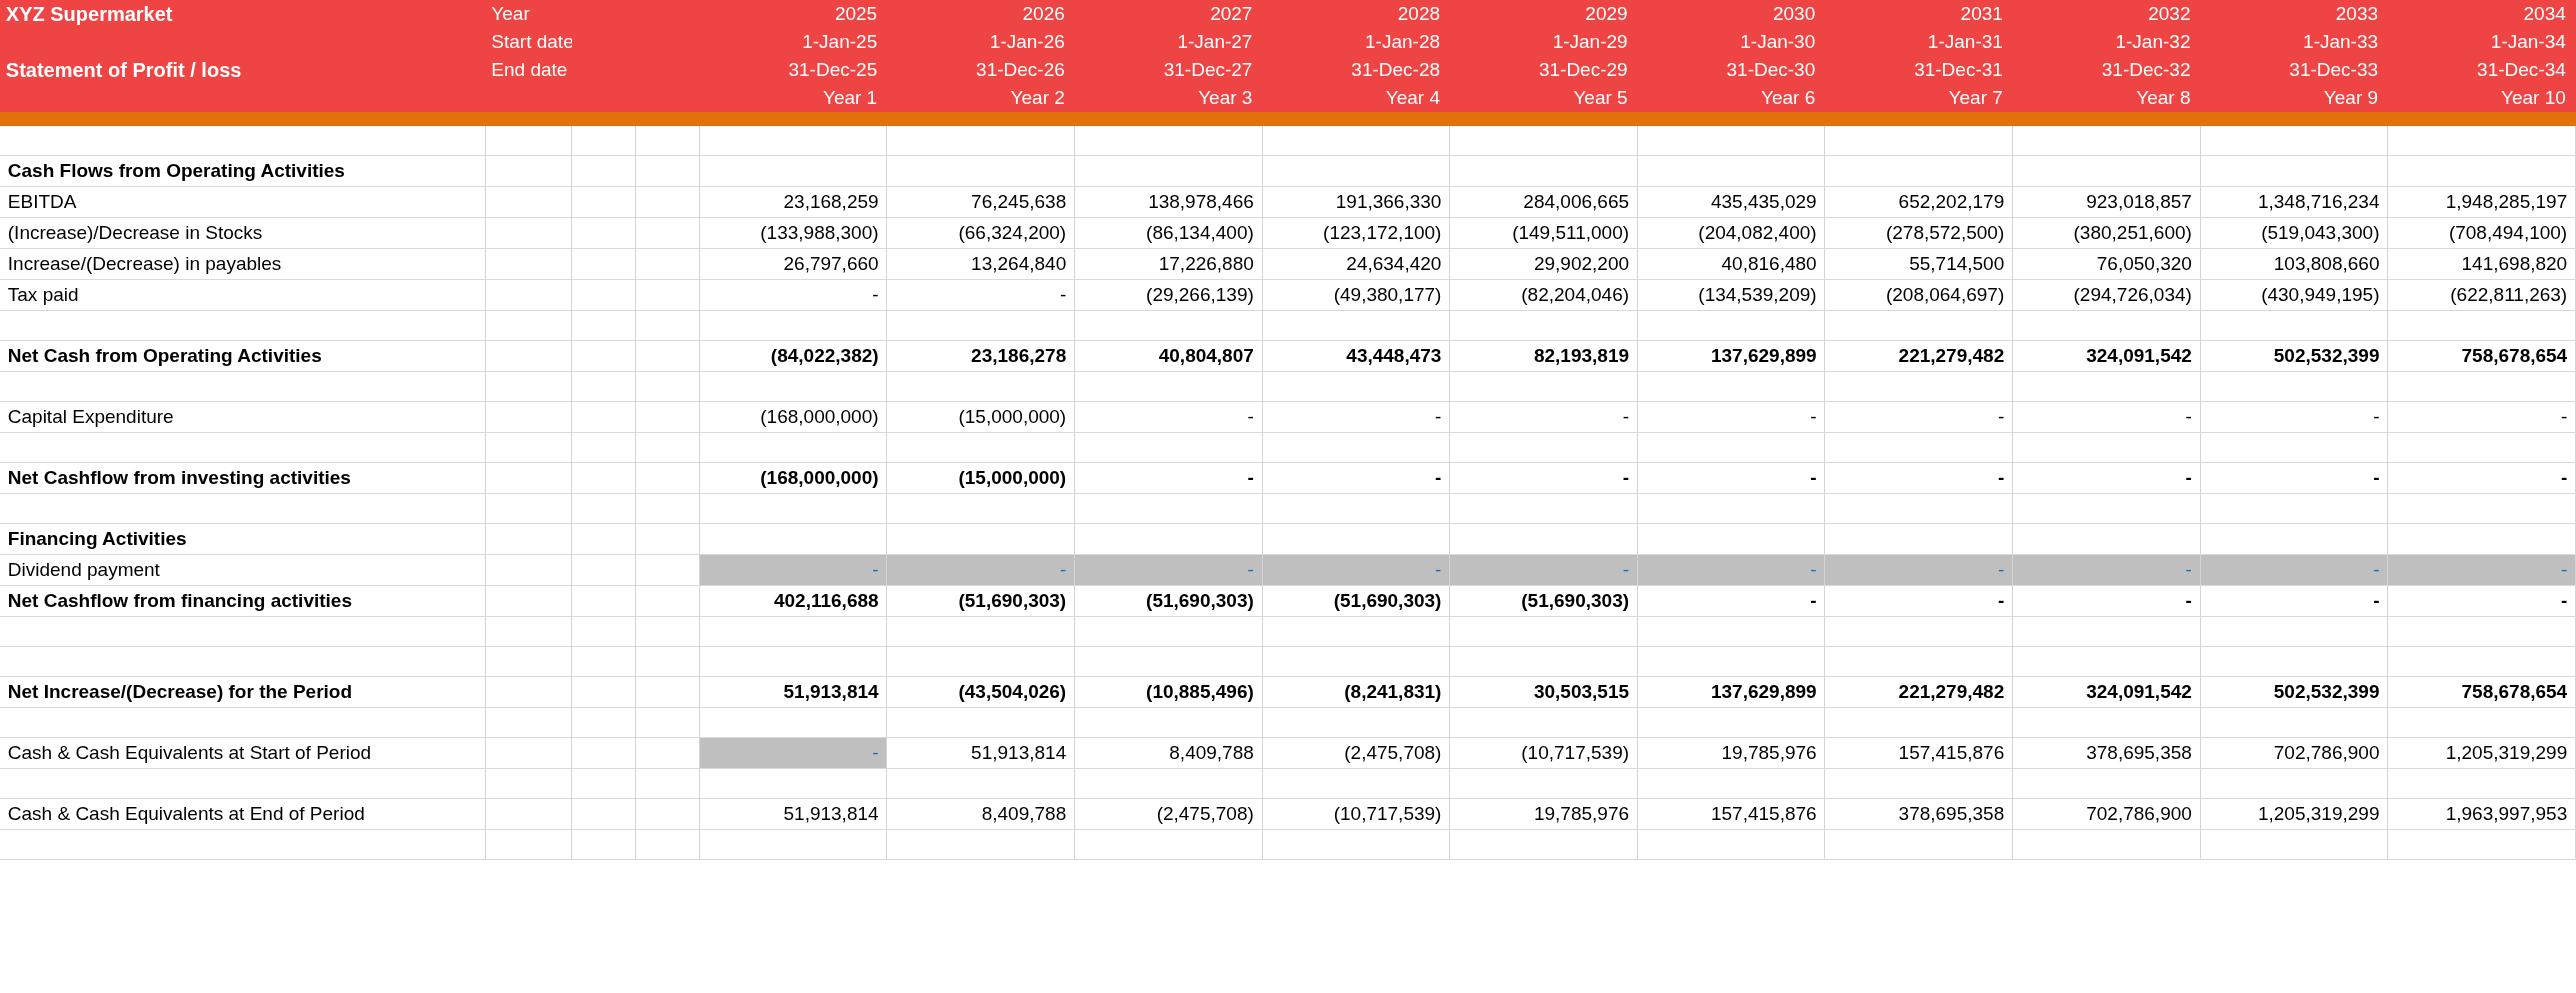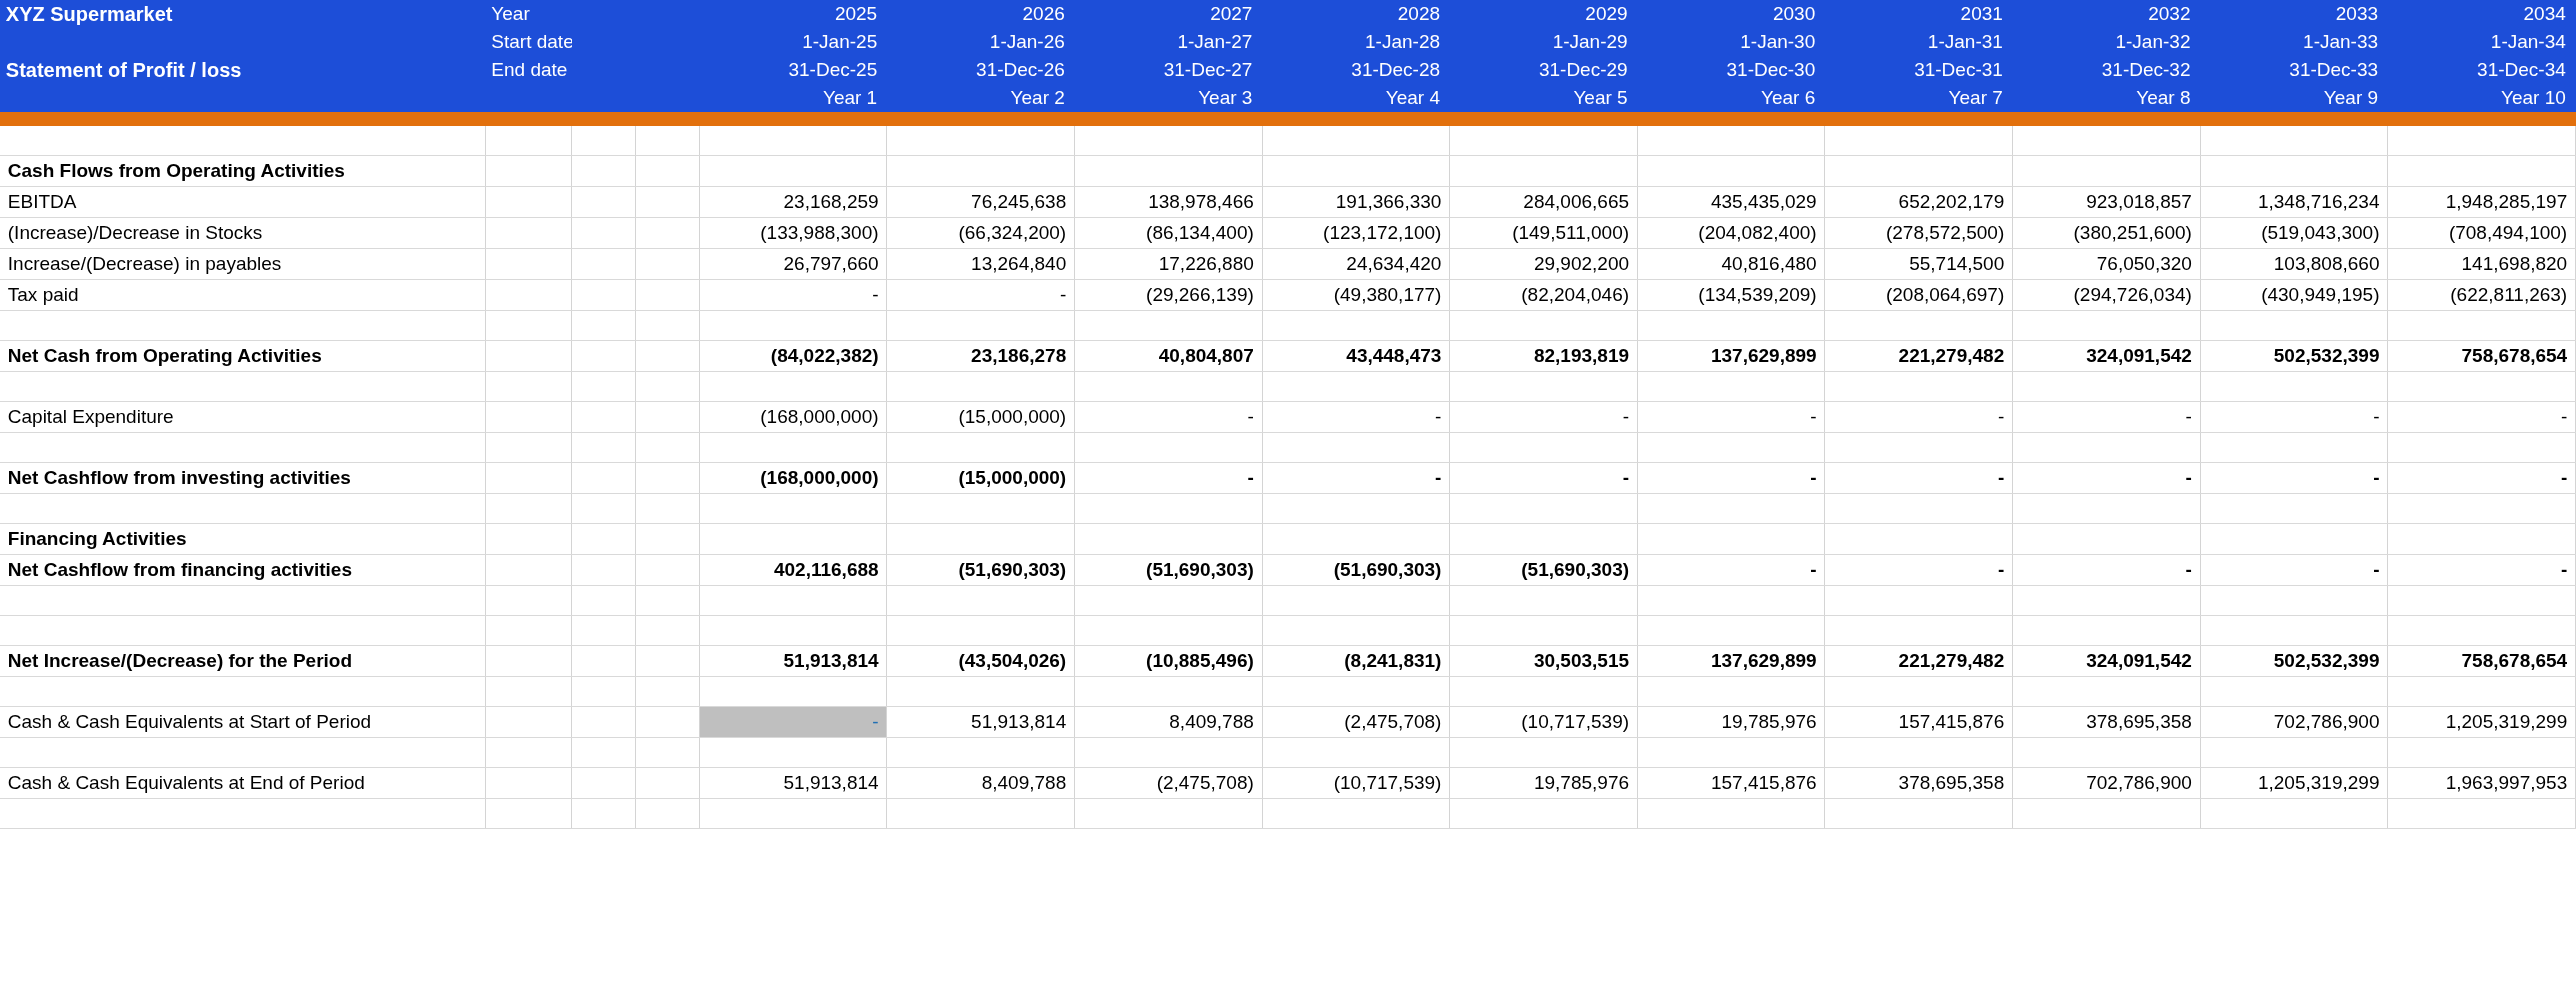--- a/index.html
+++ b/index.html
@@ -29,21 +29,21 @@
   }
   
   col.c-label{width:427px;}
   col.c-pad1{width:76px;}
   col.c-pad2{width:56px;}
   col.c-pad3{width:56px;}
   col.c-num{width:165px;}
 
   
   tr.hdr td{
-    background:#1d4ed8;
+    background:#ef4444;
     color:#ffffff;
     border-right:none;
     border-bottom:none;
     height:28px;
     line-height:28px;
     font-size:19px;
   }
   tr.hdr td.hlabel{font-weight:bold;font-size:20px;padding-left:5.8px;}
   tr.hdr td.hkey{font-weight:normal;text-align:left;padding-left:5.8px;margin-top:8px;}
   tr.hdr td.hnum{text-align:right;padding-right:9.7px;}
@@ -387,20 +387,36 @@
         <td class="num"></td>
         <td class="num"></td>
         <td class="num"></td>
         <td class="num"></td>
         <td class="num"></td>
         <td class="num"></td>
         <td class="num"></td>
         <td class="num"></td>
       </tr>
       <tr>
+        <td class="label">Dividend payment</td>
+        <td class="blank"></td>
+        <td class="blank"></td>
+        <td class="blank"></td>
+        <td class="num shade inputval">-</td>
+        <td class="num shade inputval">-</td>
+        <td class="num shade inputval">-</td>
+        <td class="num shade inputval">-</td>
+        <td class="num shade inputval">-</td>
+        <td class="num shade inputval">-</td>
+        <td class="num shade inputval">-</td>
+        <td class="num shade inputval">-</td>
+        <td class="num shade inputval">-</td>
+        <td class="num shade inputval">-</td>
+      </tr>
+      <tr>
         <td class="label bold">Net Cashflow from financing activities</td>
         <td class="blank"></td>
         <td class="blank"></td>
         <td class="blank"></td>
         <td class="num bold tb bb">402,116,688</td>
         <td class="num bold tb bb">(51,690,303)</td>
         <td class="num bold tb bb">(51,690,303)</td>
         <td class="num bold tb bb">(51,690,303)</td>
         <td class="num bold tb bb">(51,690,303)</td>
         <td class="num bold tb bb">-</td>

